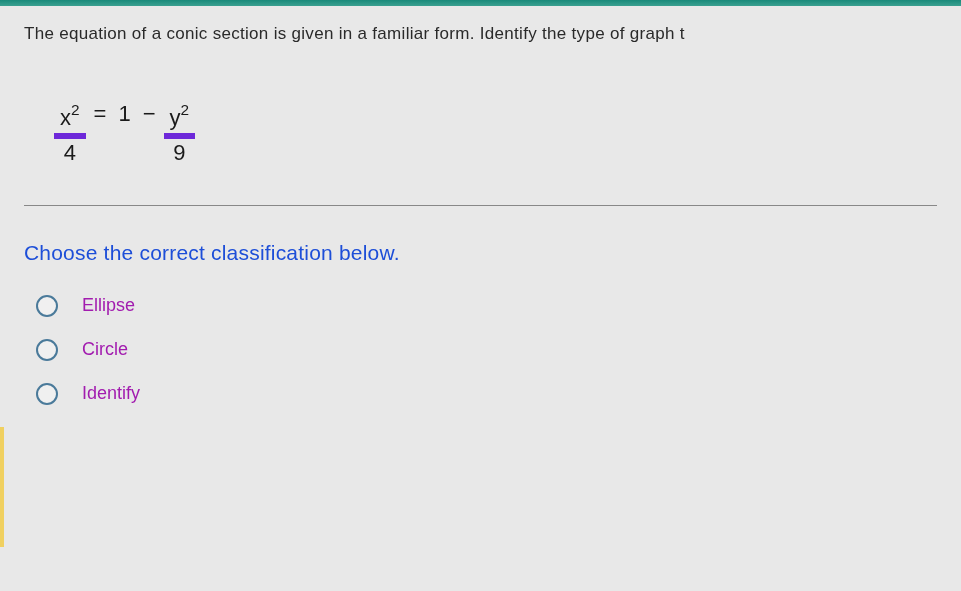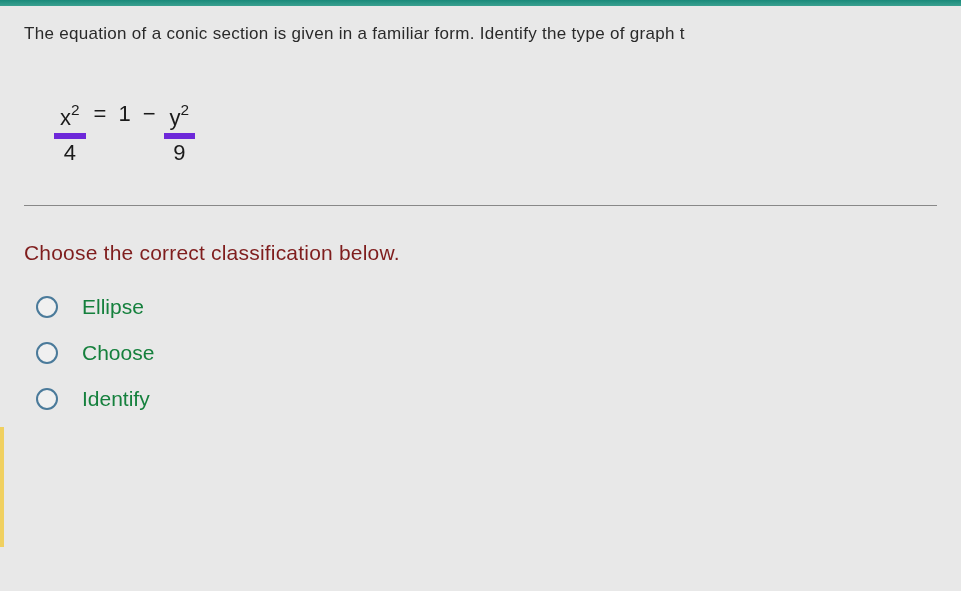--- a/index.html
+++ b/index.html
@@ -67,21 +67,21 @@
       margin: 0 6px;
       font-size: 22px;
     }
     .divider {
       border: none;
       border-top: 1px solid #888;
       margin: 8px 0 35px 0;
     }
     .instruction {
       font-size: 21px;
-      color: #7f1d1d;
+      color: #1d4ed8;
       margin-bottom: 30px;
       letter-spacing: 0.2px;
     }
     .options {
       margin-left: 12px;
     }
     .option {
       display: flex;
       align-items: center;
       margin-bottom: 22px;
@@ -90,22 +90,22 @@
     .radio {
       width: 22px;
       height: 22px;
       border: 2px solid #4a7a9a;
       border-radius: 50%;
       margin-right: 24px;
       background: #f0f0f0;
       flex-shrink: 0;
     }
     .option-label {
-      font-size: 21px;
-      color: #15803d;
+      font-size: 18px;
+      color: #a21caf;
     }
     .yellow-edge {
       position: absolute;
       left: 0;
       top: 427px;
       width: 4px;
       height: 120px;
       background: #f0d060;
     }
   </style>
@@ -139,21 +139,21 @@
 
   <div class="instruction">Choose the correct classification below.</div>
 
   <div class="options">
     <div class="option">
       <span class="radio"></span>
       <span class="option-label">Ellipse</span>
     </div>
     <div class="option">
       <span class="radio"></span>
-      <span class="option-label">Choose</span>
+      <span class="option-label">Circle</span>
     </div>
     <div class="option">
       <span class="radio"></span>
       <span class="option-label">Identify</span>
     </div>
   </div>
 </div>
 
 <div class="yellow-edge"></div>
 

